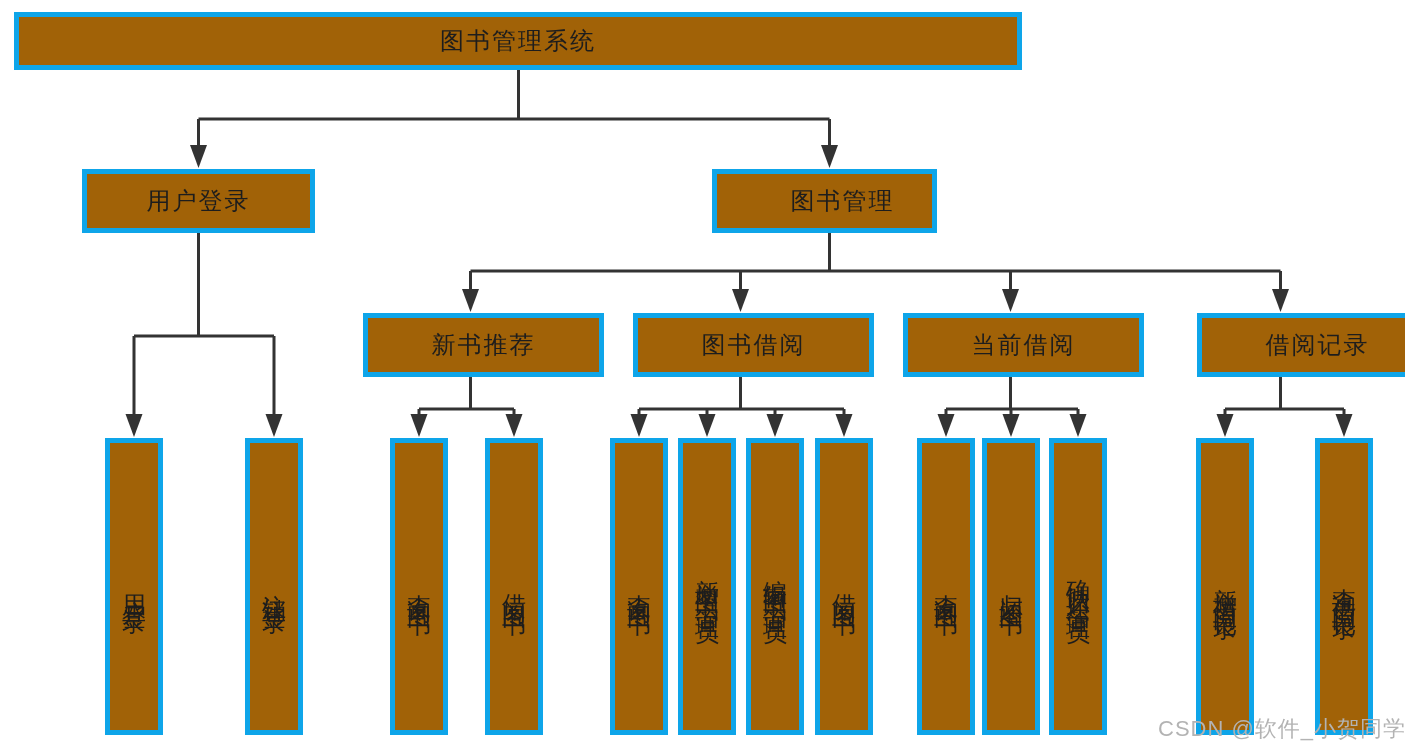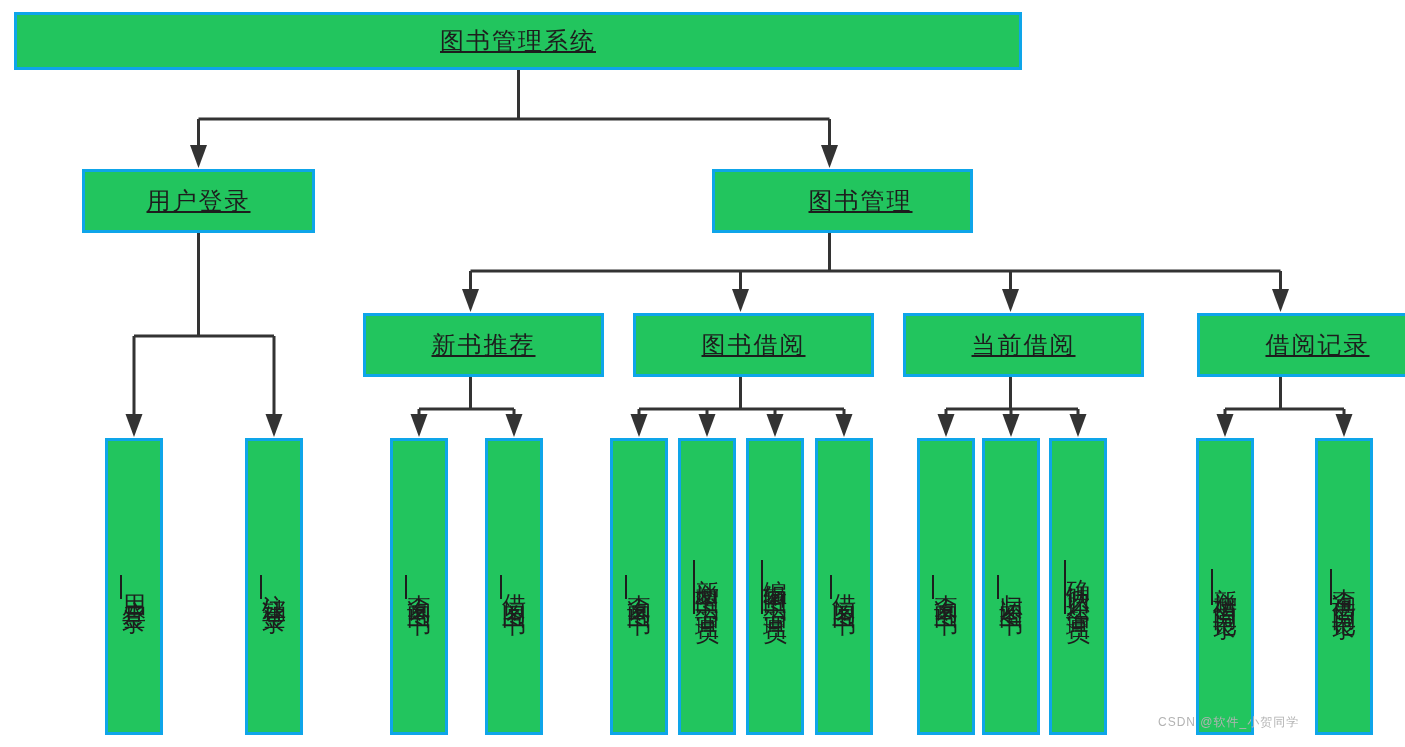--- a/index.html
+++ b/index.html
@@ -17,43 +17,42 @@
   }
   .connectors {
     position: absolute;
     left: 0;
     top: 0;
     z-index: 1;
   }
   .box {
     position: absolute;
     box-sizing: border-box;
-    background: #22c55e;
-    border: 3px solid #0ea5e9;
+    background: #a16207;
+    border: 5px solid #0ea5e9;
     display: flex;
     align-items: center;
     justify-content: center;
     color: #1d1d1d;
     z-index: 2;
     font-size: 24px;
     letter-spacing: 2px;
     white-space: nowrap;
-    text-decoration: underline;
   }
   .leaf {
     writing-mode: vertical-rl;
     text-orientation: mixed;
     letter-spacing: 6px;
     font-size: 24px;
     white-space: normal;
   }
   
   .n-root   { left: 14px;   top: 12px;  width: 1008px; height: 58px; }
   .n-login  { left: 82px;   top: 169px; width: 233px;  height: 64px; }
-  .n-mgmt   { left: 712px;  top: 169px; width: 261px;  height: 64px; padding-left: 36px; }
+  .n-mgmt   { left: 712px;  top: 169px; width: 225px;  height: 64px; padding-left: 36px; }
   .n-l3     { top: 313px; height: 64px; width: 241px; }
   .n-newrec { left: 363px; }
   .n-borrow { left: 633px; }
   .n-current{ left: 903px; }
   .n-records{ left: 1173px; margin-left: 24px; }
   .leaf     { top: 438px; height: 297px; width: 58px; }
   .lf-1  { left: 105px; }
   .lf-2  { left: 245px; }
   .lf-3  { left: 390px; }
   .lf-4  { left: 485px; }
@@ -63,21 +62,21 @@
   .lf-8  { left: 815px; }
   .lf-9  { left: 917px; }
   .lf-10 { left: 982px; }
   .lf-11 { left: 1049px; }
   .lf-12 { left: 1196px; }
   .lf-13 { left: 1315px; }
   .watermark {
     position: absolute;
     left: 1158px;
     top: 714px;
-    font-size: 12px;
+    font-size: 22px;
     color: #b3b3b3;
     letter-spacing: 1px;
     z-index: 5;
     white-space: nowrap;
     text-align: right;
   }
 </style>
 </head>
 <body>
 

